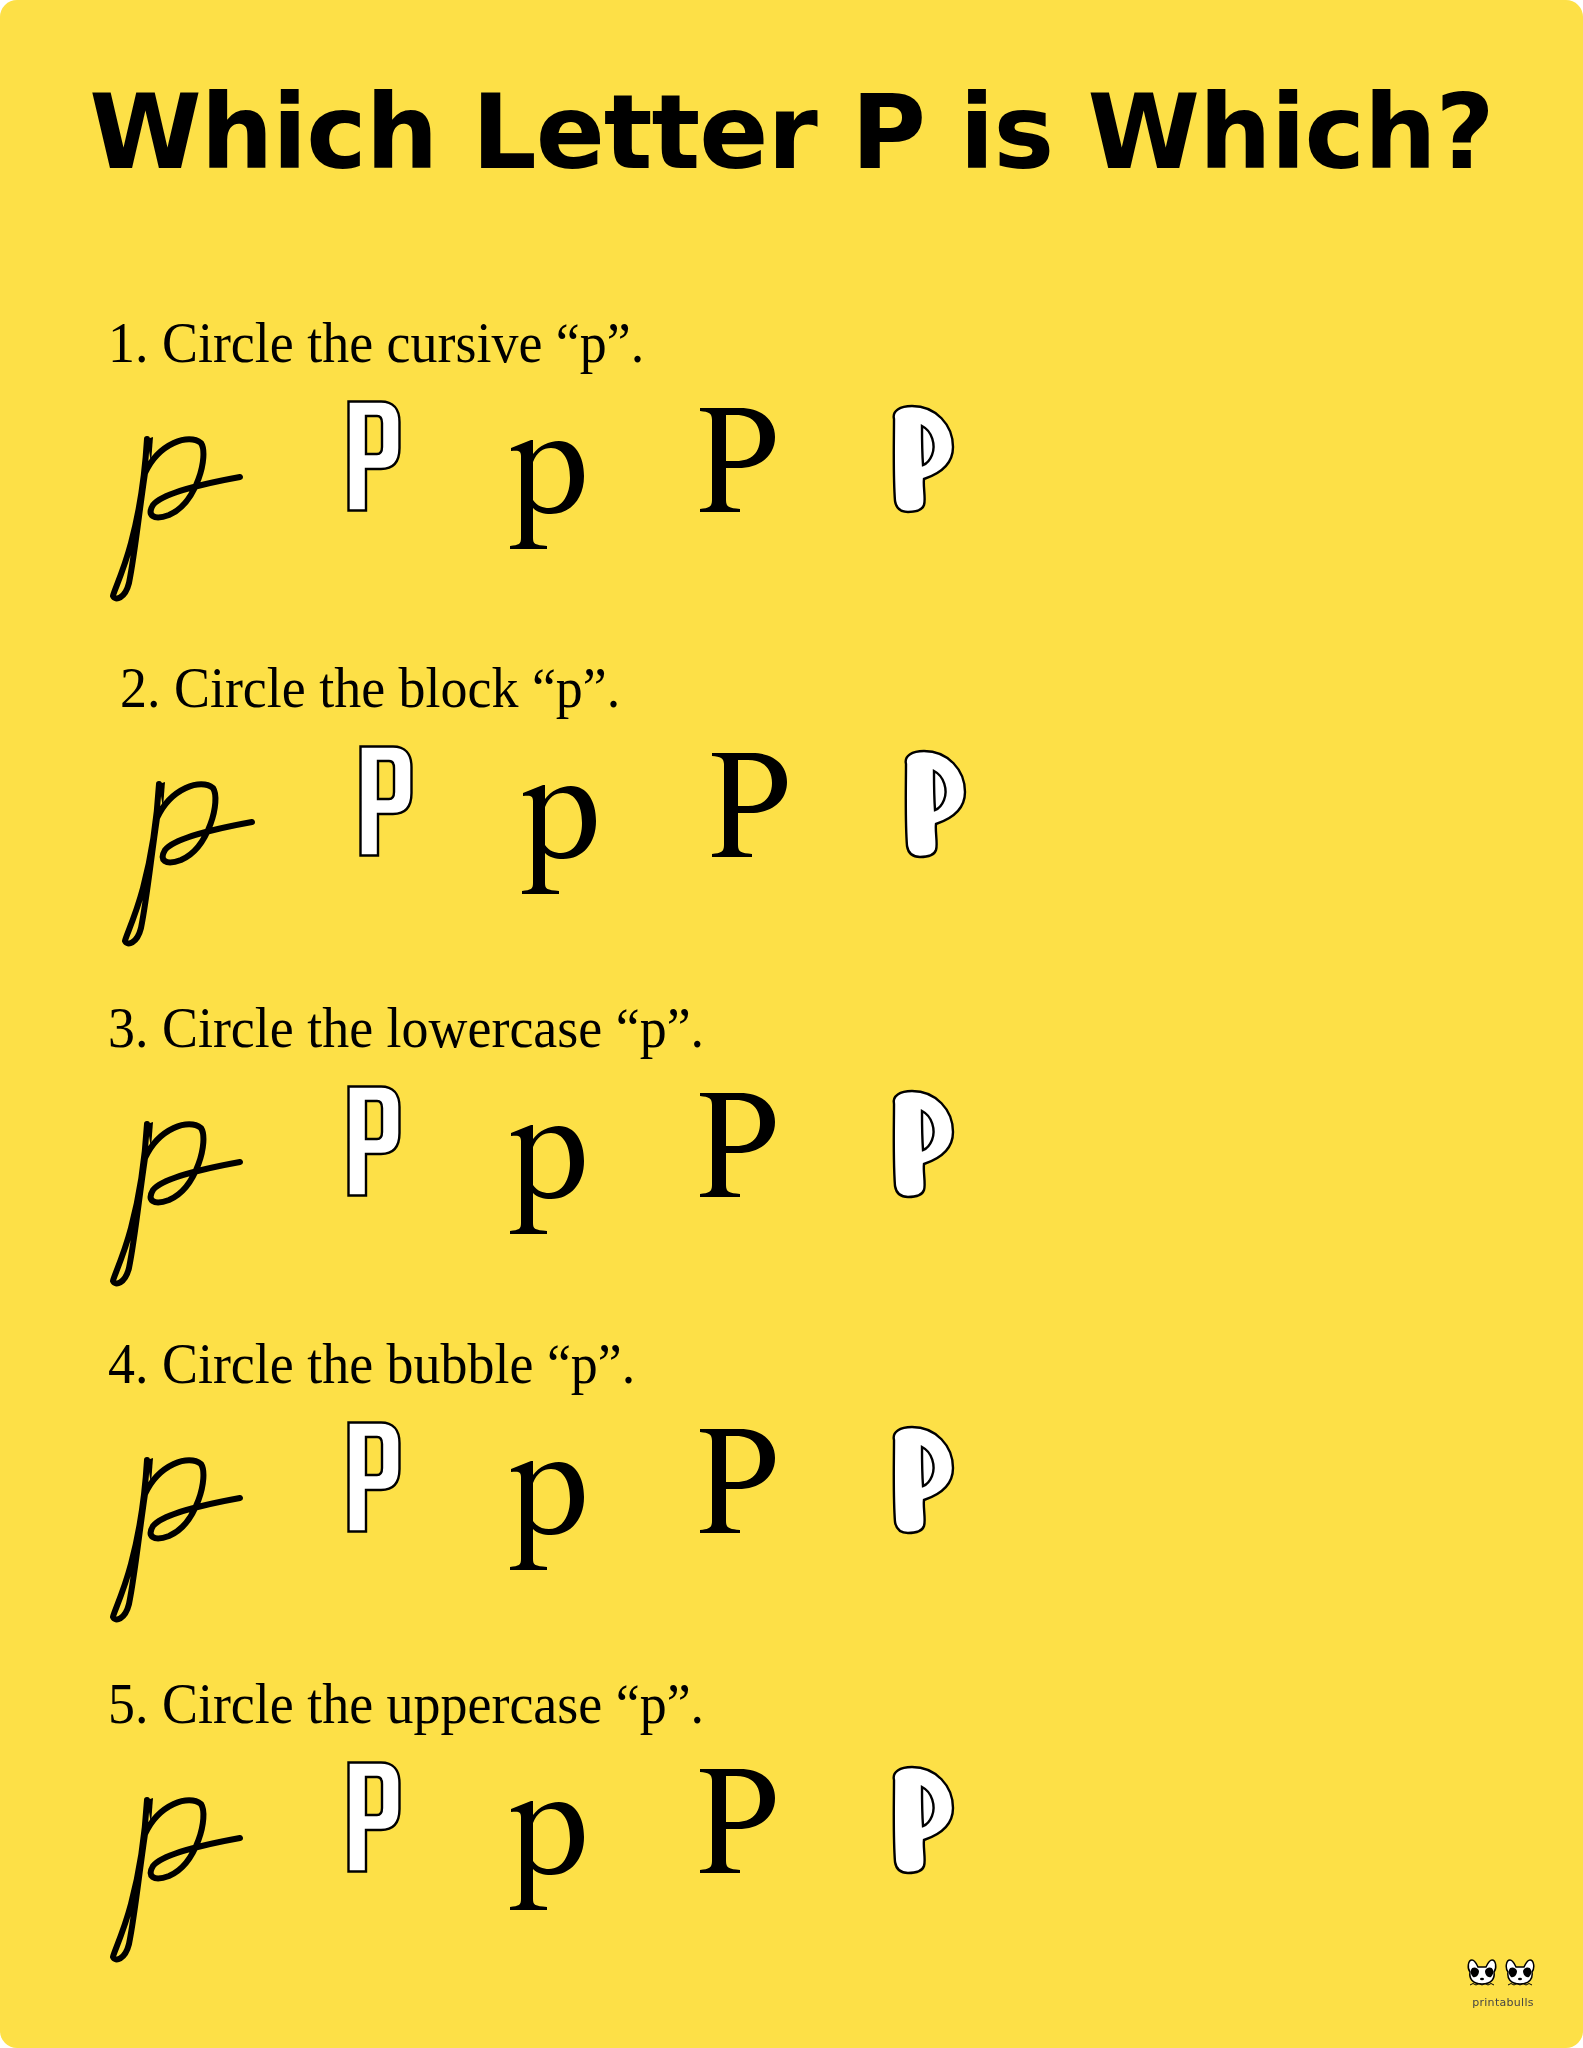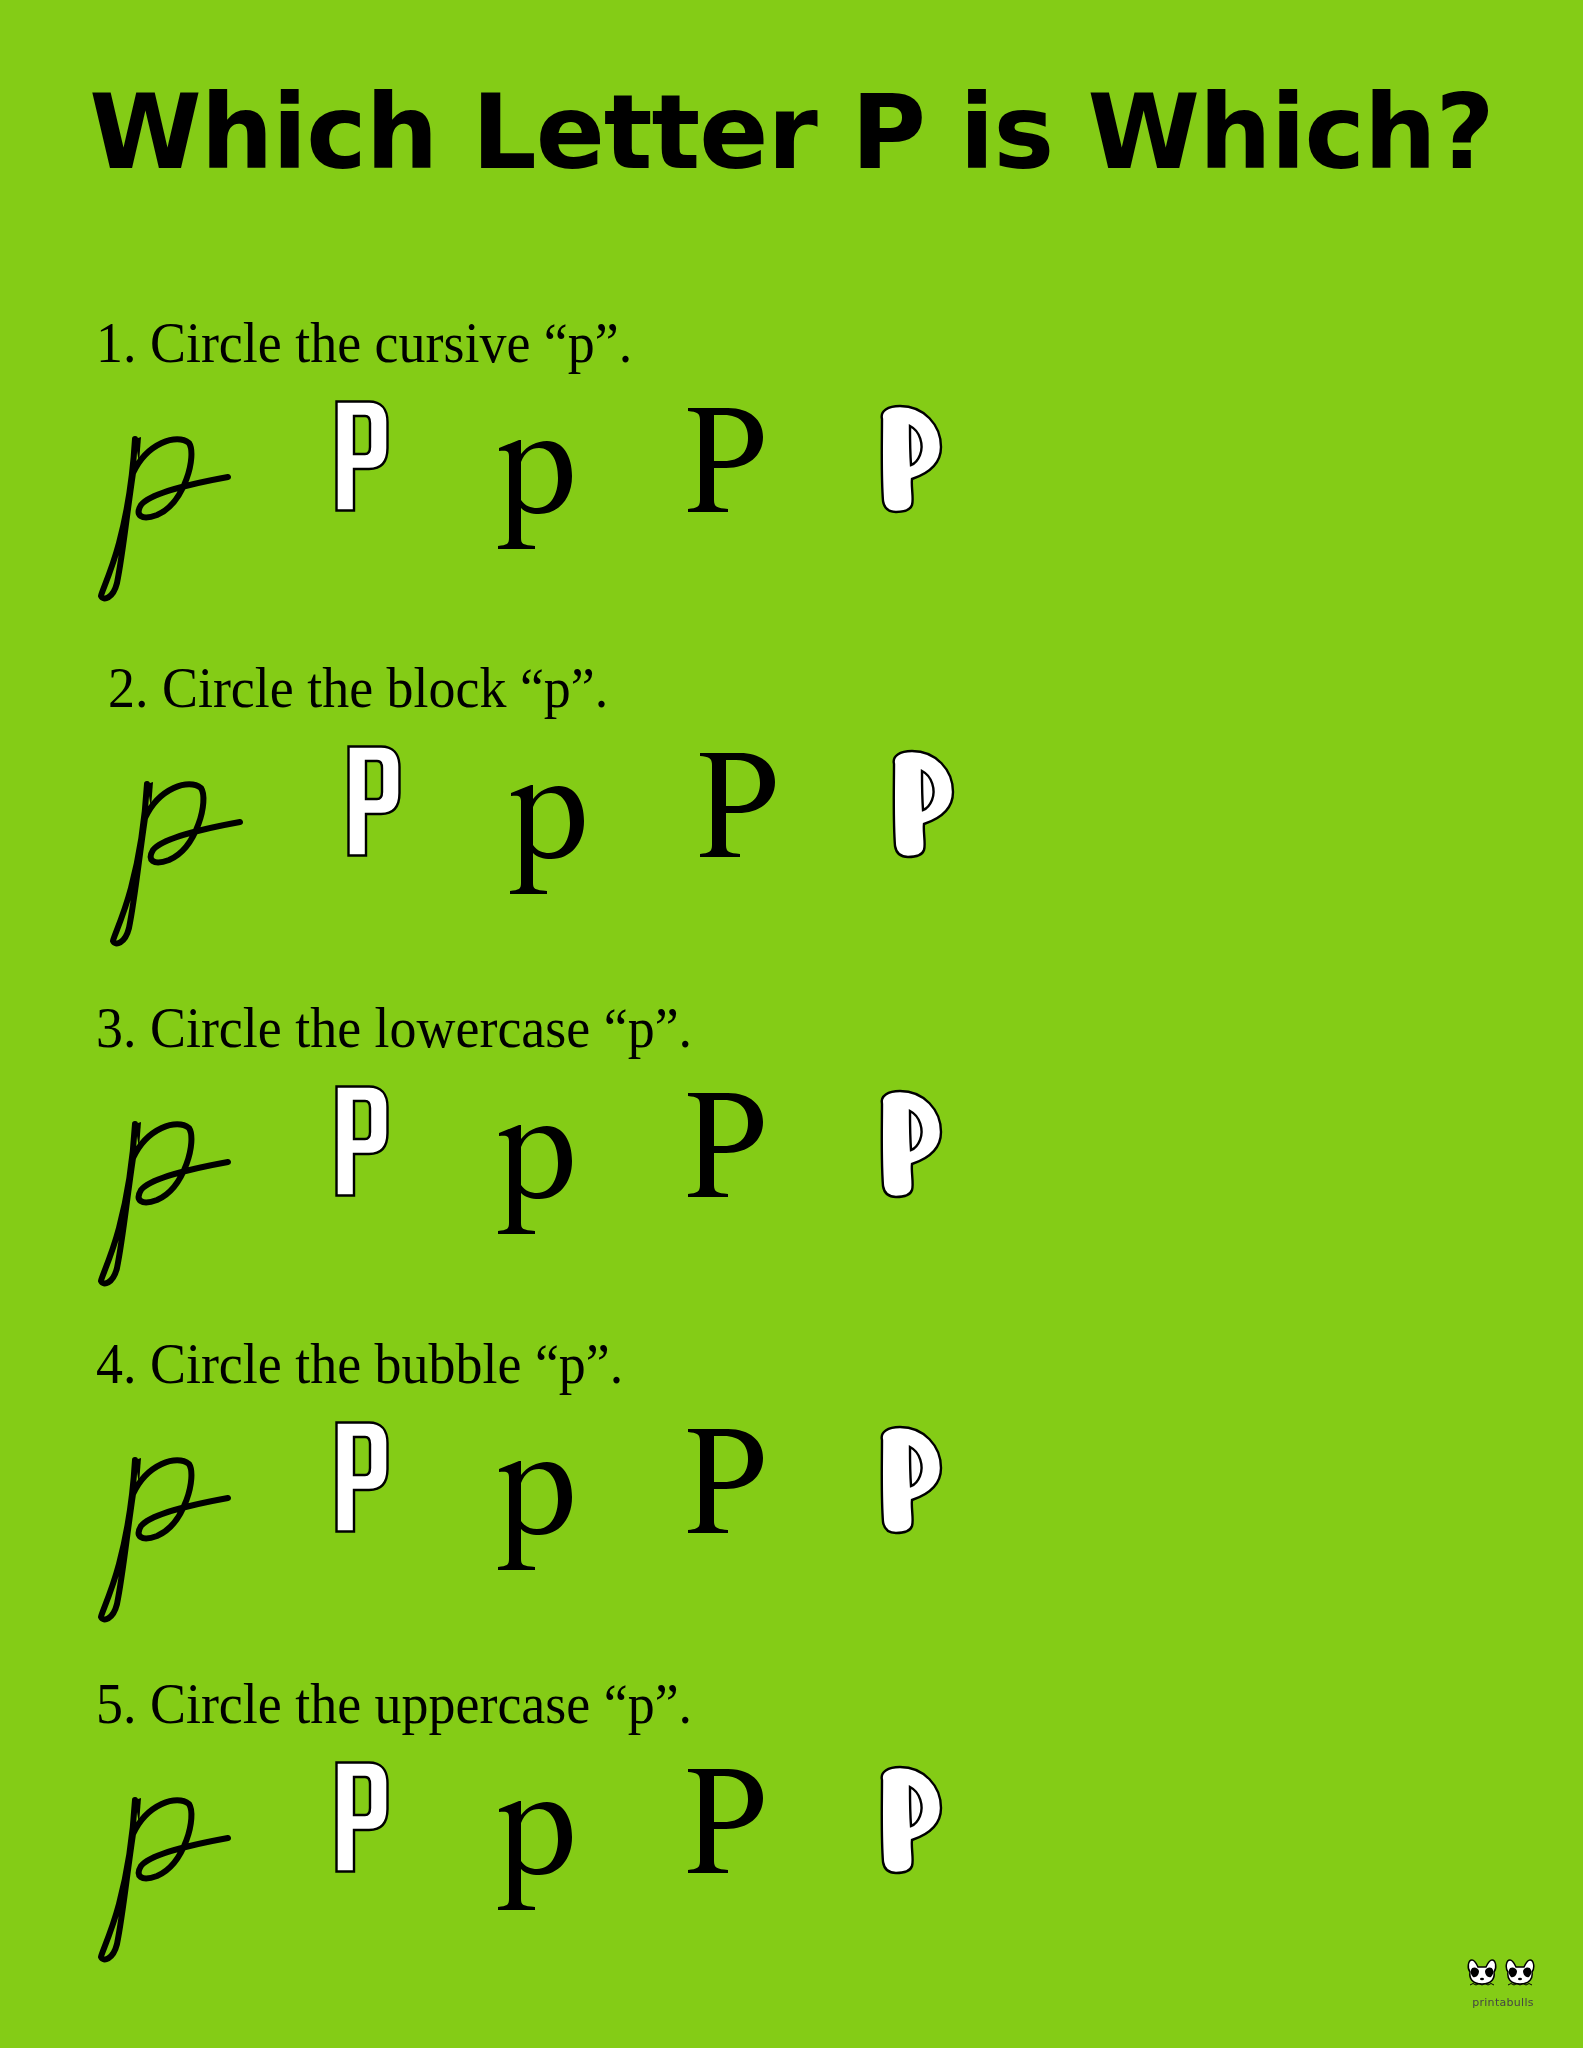--- a/index.html
+++ b/index.html
@@ -1,25 +1,25 @@
 <!DOCTYPE html>
 <html><head>
 <meta charset="utf-8">
 <style>
   html, body { margin:0; padding:0; background:#ffffff; }
   body { width:1583px; height:2048px; position:relative; overflow:hidden; }
-  .page { position:absolute; left:0; top:0; width:1583px; height:2048px; background:#84cc16; }
+  .page { position:absolute; left:0; top:0; width:1583px; height:2048px; background:#fde047;border-radius:17px; }
   .title {
     position:absolute; left:0; top:72px; width:1583px; text-align:center;
     font-family:"DejaVu Sans", sans-serif; font-weight:bold;
     font-size:104px; line-height:120px; color:#000;
     letter-spacing:-1px;
     transform: scaleX(0.98);
   }
-  .row { position:absolute; left:0; width:1342px; height:330px; }
+  .row { position:absolute; left:12px; width:1342px; height:330px; }
   .question {
     position:absolute; left:96px; top:-14px;
     font-family:"Liberation Serif", serif; font-size:58px; line-height:70px;
     color:#000; white-space:nowrap;
     transform-origin:left top; transform:scaleX(0.93);
   }
   .glyph { position:absolute; }
   .glyph svg { display:block; overflow:visible; }
   .logo { position:absolute; left:1462px; top:1958px; width:82px; height:46px; }
   .logo-text {

